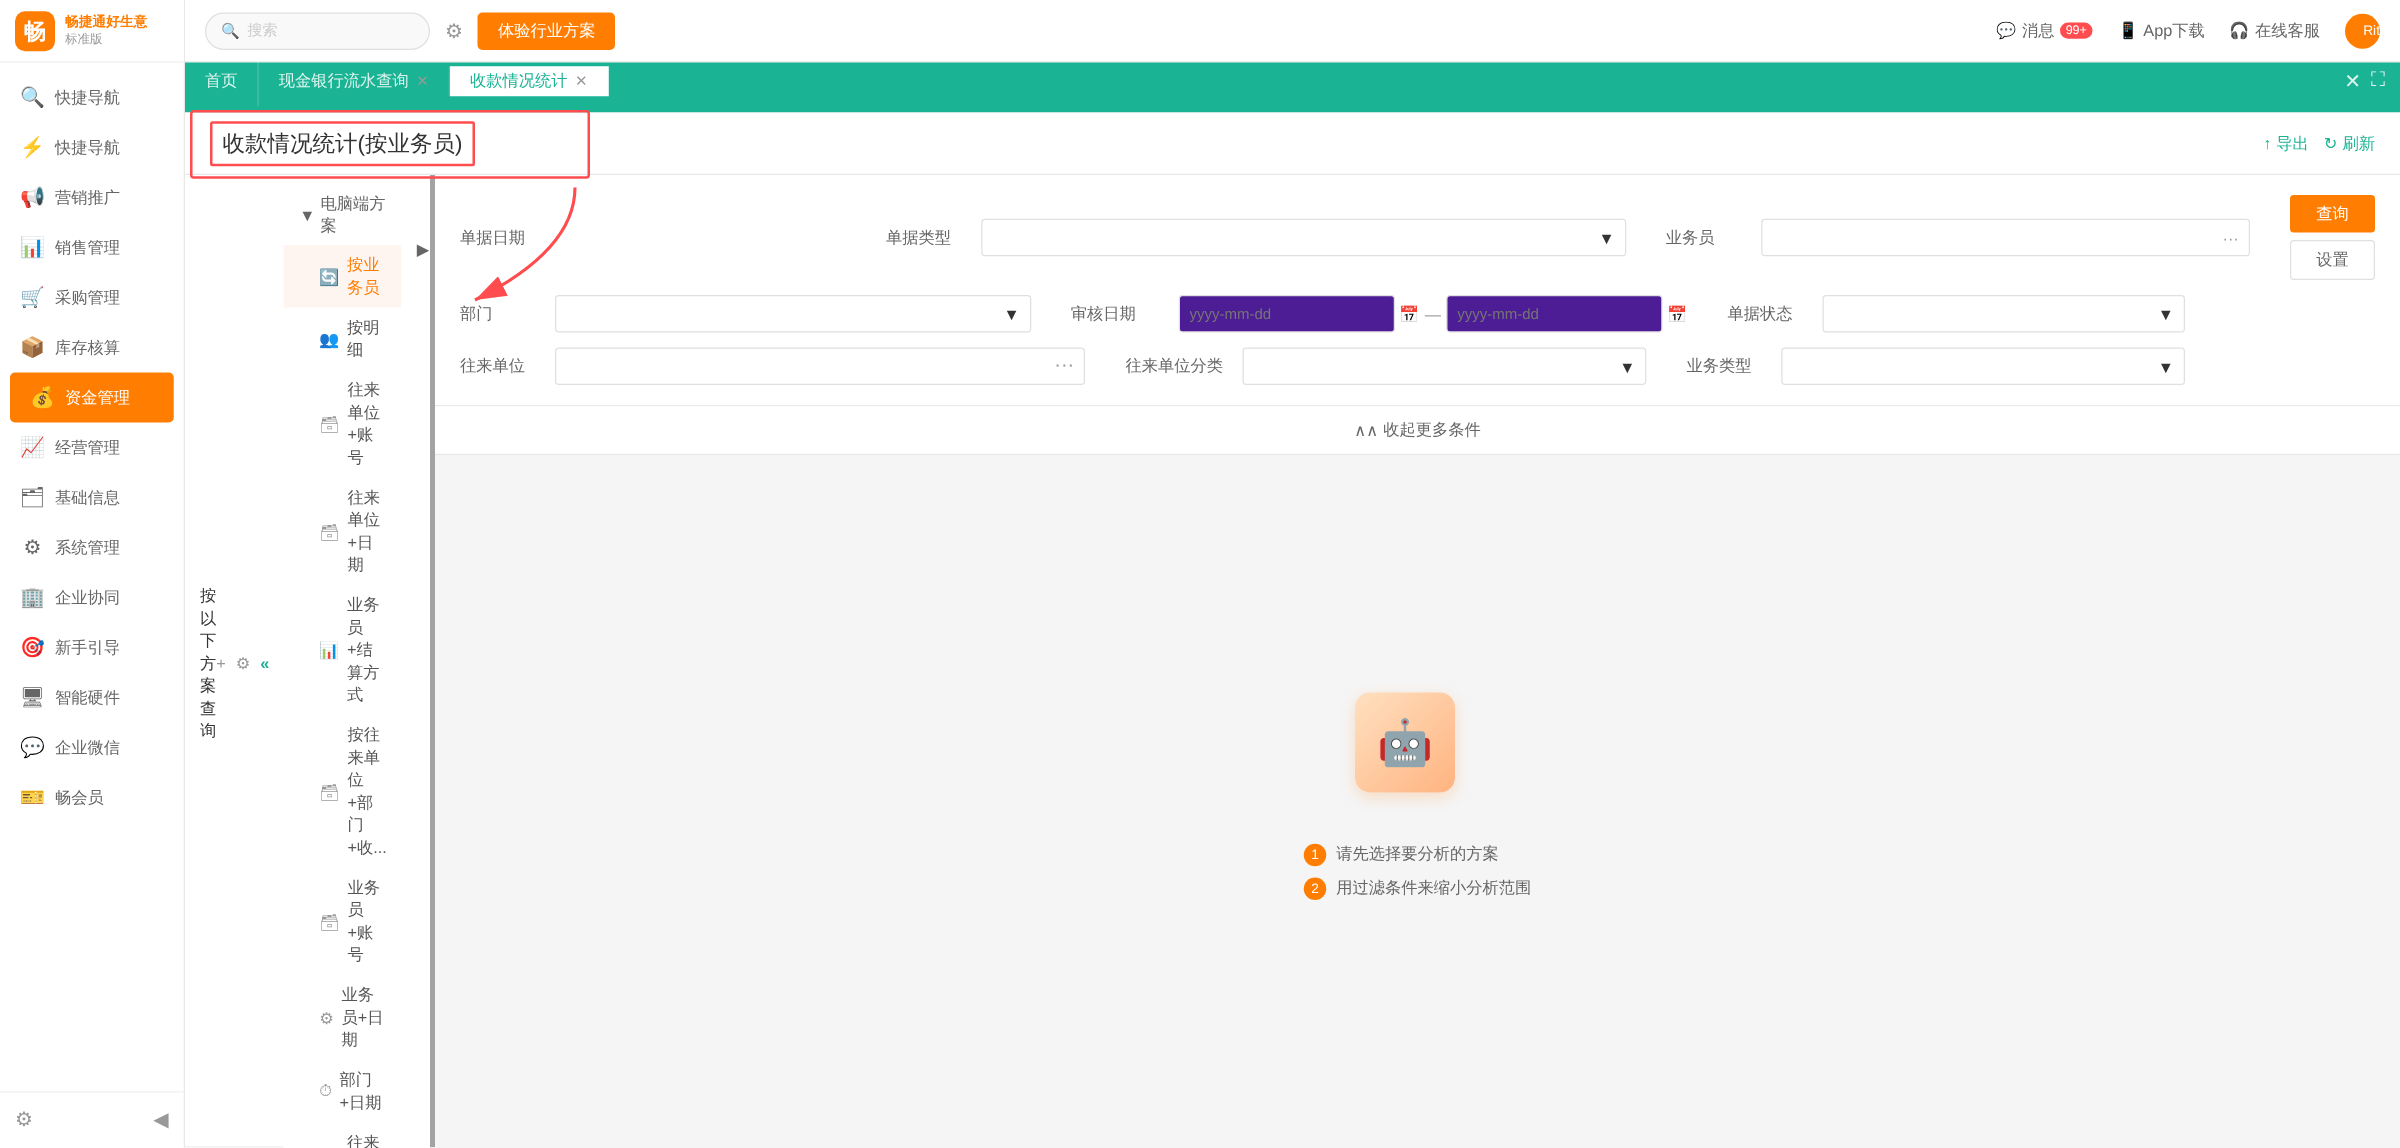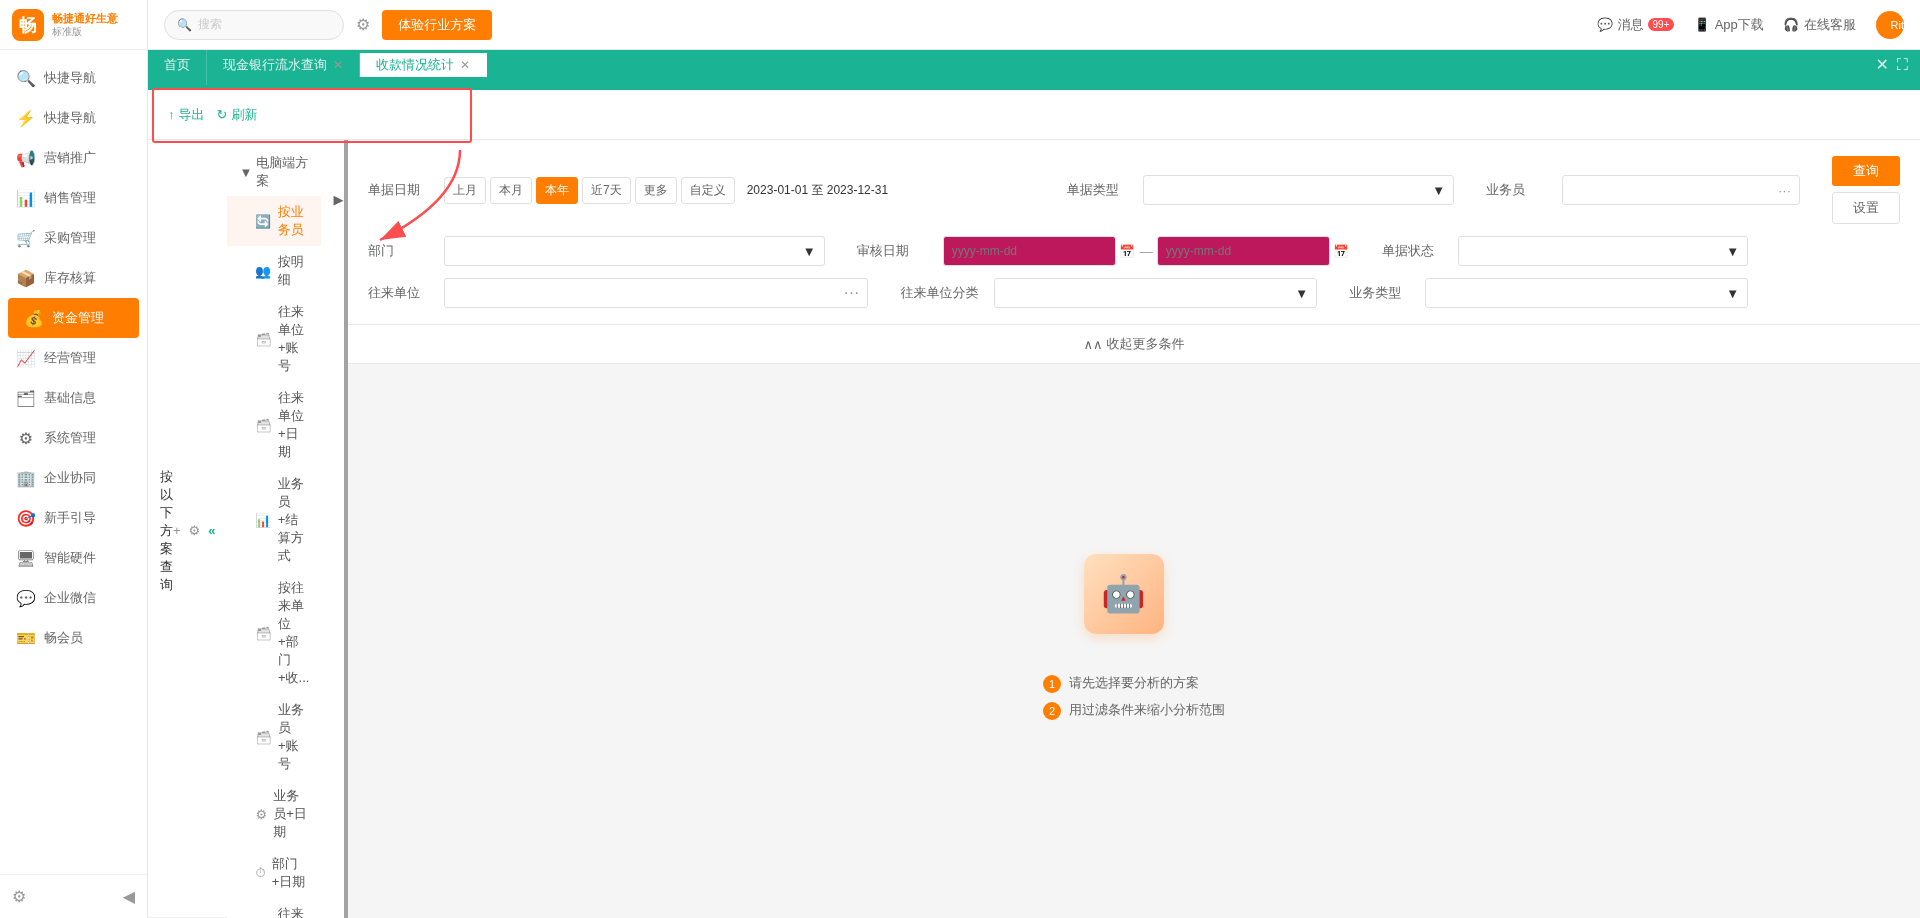--- a/index.html
+++ b/index.html
@@ -131,21 +131,21 @@
     .date-range { font-size: 12px; color: #333; }
     .filter-select {
       flex: 1; height: 30px; border: 1px solid #e0e0e0; border-radius: 3px;
       padding: 0 8px; background: #fff; color: #333; font-size: 13px;
       display: flex; align-items: center; justify-content: space-between; cursor: pointer;
     }
     .filter-select-wide { flex: 2; }
     .date-input-group { display: flex; align-items: center; gap: 4px; flex: 1; }
     .date-input {
       flex: 1; height: 30px; border: 1px solid #e0e0e0; border-radius: 3px;
-      padding: 0 8px; font-size: 12px; color: #bbb; background: #be185d;
+      padding: 0 8px; font-size: 12px; color: #bbb; background: #4c1d95;
     }
     .date-separator { color: #999; }
     .filter-dots { color: #999; cursor: pointer; font-size: 16px; }
 
     
     .collapse-bar {
       display: flex; align-items: center; justify-content: center;
       padding: 10px; background: #fff; border-bottom: 1px solid #e8e8e8;
       cursor: pointer; color: #666; font-size: 13px; gap: 4px;
     }
@@ -304,20 +304,21 @@
       <span>收款情况统计</span>
       <span class="tab-close">✕</span>
     </div>
     <div class="tabbar-right">
       <button class="tabbar-right-btn">✕</button>
       <button class="tabbar-right-btn">⛶</button>
     </div>
   </div>
 
   <div class="page-header">
+    <div class="page-title">收款情况统计(按业务员)</div>
     <div class="page-actions">
       <div class="action-btn">
         <span>↑</span>
         <span>导出</span>
       </div>
       <div class="action-btn">
         <span>↻</span>
         <span>刷新</span>
       </div>
     </div>
@@ -392,29 +393,20 @@
         </div>
       </div>
     </div>
 
     <div class="right-panel">
 
       <div class="filter-area">
 
         <div class="filter-row">
           <span class="filter-label">单据日期</span>
-          <div class="filter-date-group">
-            <button class="date-btn">上月</button>
-            <button class="date-btn">本月</button>
-            <button class="date-btn active">本年</button>
-            <button class="date-btn">近7天</button>
-            <button class="date-btn">更多</button>
-            <button class="date-btn">自定义</button>
-            <span class="date-range" style="margin-left:8px;">2023-01-01 至 2023-12-31</span>
-          </div>
           <span style="flex:1"></span>
           <span class="filter-label">单据类型</span>
           <div class="filter-select filter-select-wide">
             <span></span>
             <span>▼</span>
           </div>
           <span class="filter-label" style="margin-left:16px;">业务员</span>
           <div class="filter-select" style="flex:1.5;">
             <span></span>
             <span style="color:#999;">···</span>

